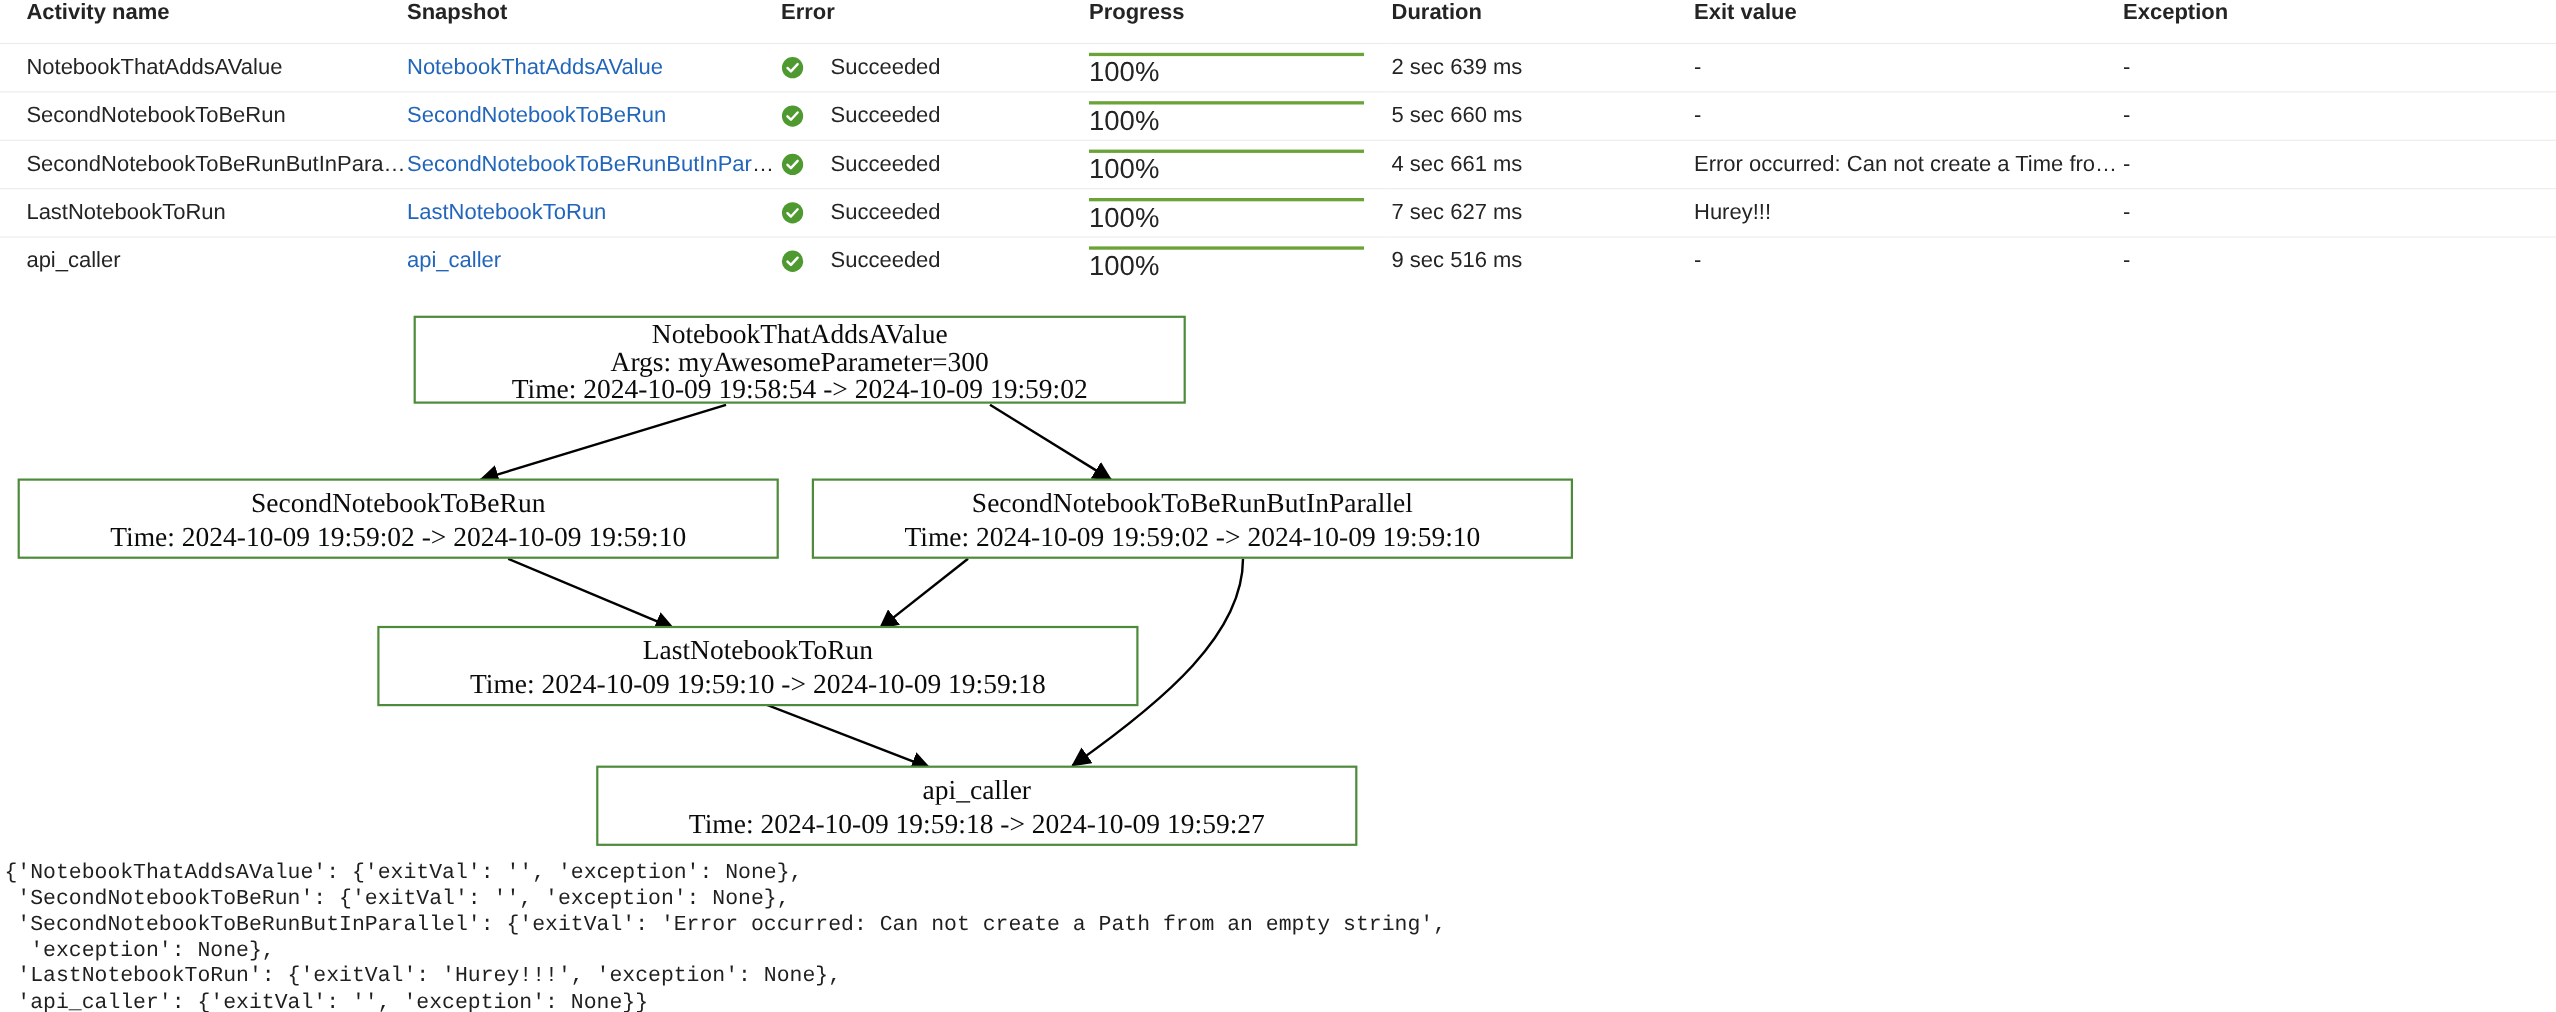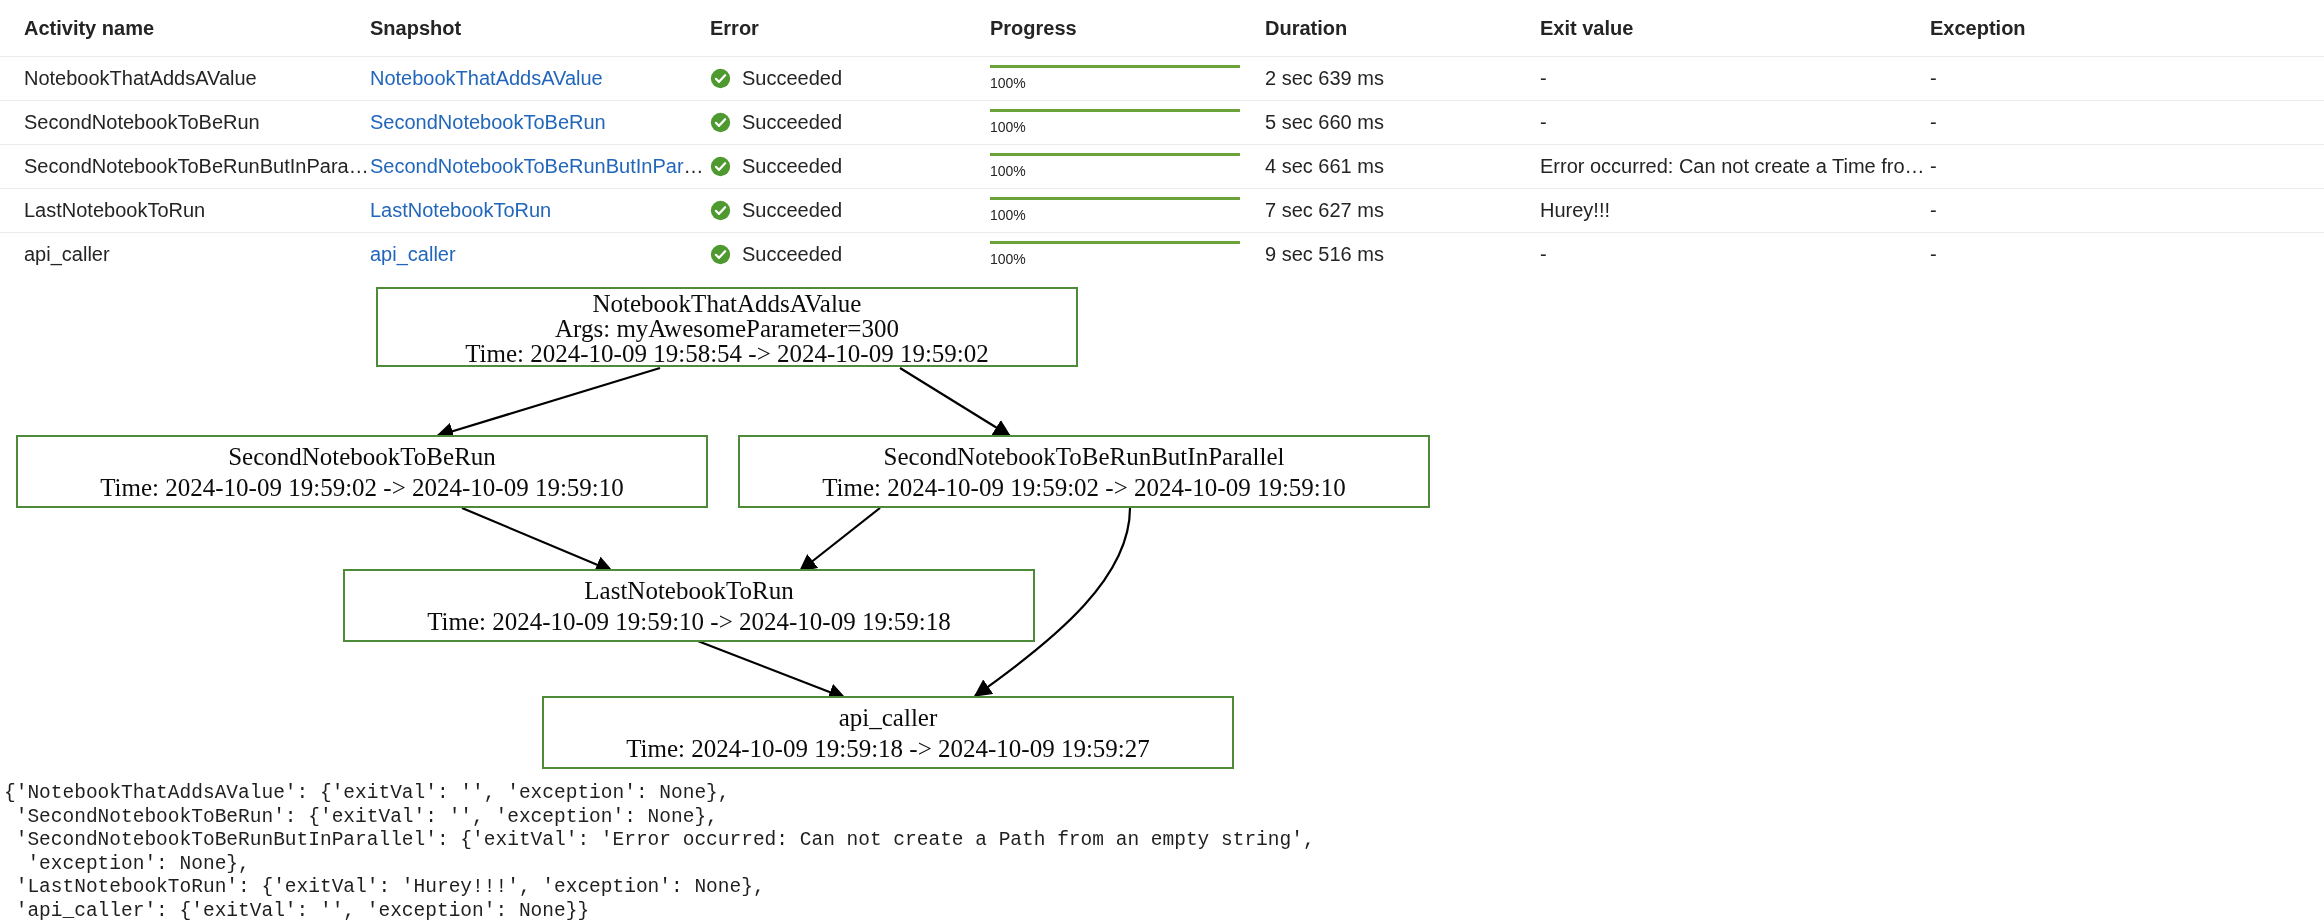--- a/index.html
+++ b/index.html
@@ -15,21 +15,20 @@
     overflow: hidden;
     position: relative;
   }
 
   
   .activity-table {
     width: 2324px;
     border-collapse: collapse;
     table-layout: fixed;
     font-size: 20px;
-    margin-top: 17px;
   }
   .activity-table col.c-name     { width: 370px; }
   .activity-table col.c-snapshot { width: 340px; }
   .activity-table col.c-status   { width: 280px; }
   .activity-table col.c-progress { width: 275px; }
   .activity-table col.c-duration { width: 275px; }
   .activity-table col.c-exitval  { width: 390px; }
   .activity-table col.c-exception{ width: 394px; }
 
   .activity-table thead th {
@@ -60,21 +59,21 @@
 
   .snapshot-link {
     color: #2266bb;
     text-decoration: none;
     cursor: pointer;
   }
 
   .status-cell {
     display: flex;
     align-items: center;
-    gap: 11px;
+    gap: 24px;
   }
   .status-icon {
     width: 21px;
     height: 21px;
     flex: 0 0 auto;
     display: block;
   }
 
   
   .progress-cell {
@@ -88,21 +87,21 @@
     margin-bottom: 5px;
     background: transparent;
   }
   .progress-fill {
     position: absolute;
     left: 0; top: 0;
     height: 3px;
     background: #6aa338;
   }
   .progress-label {
-    font-size: 14px;
+    font-size: 25px;
     line-height: 20px;
     color: #242424;
   }
 
   
   .graph-wrap {
     position: absolute;
     left: 0;
     top: 276px;
     width: 2324px;

